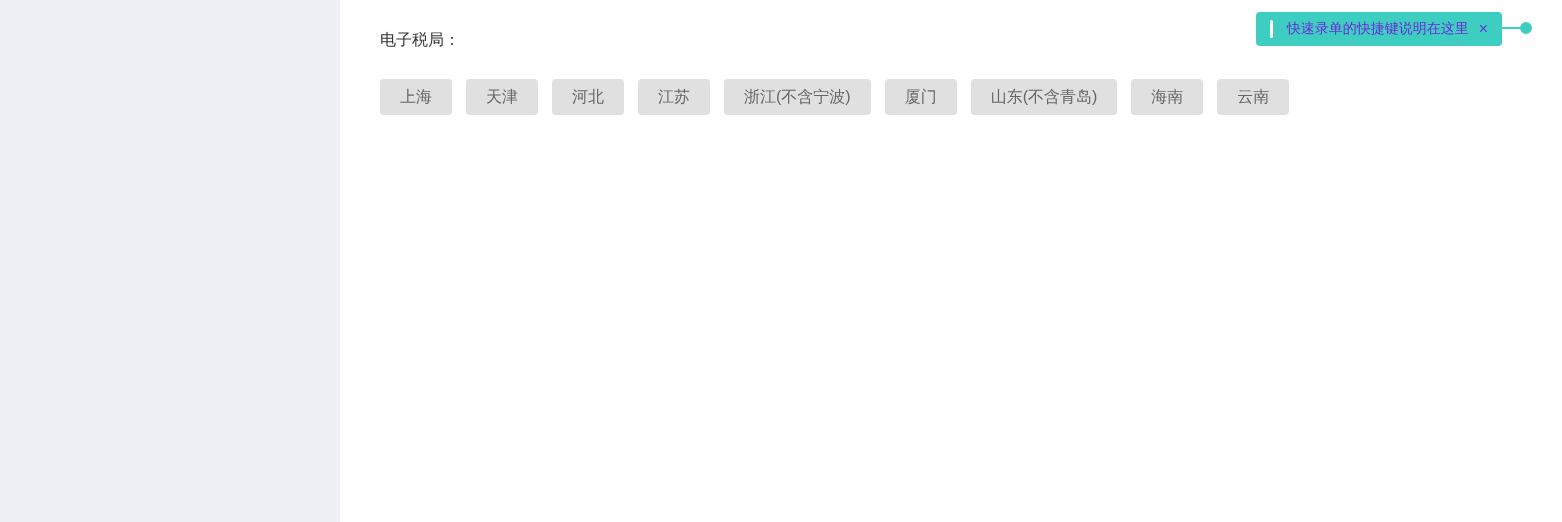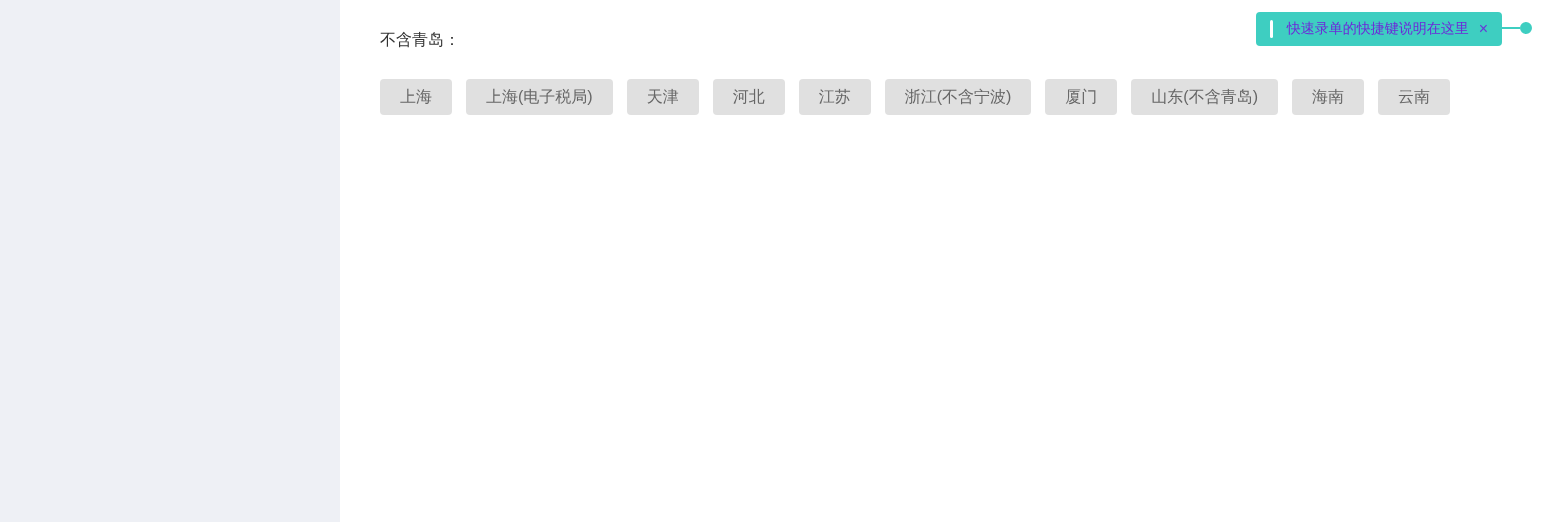--- a/index.html
+++ b/index.html
@@ -114,25 +114,24 @@
       height: 2px;
       background: #3ecec1;
     }
   </style>
 </head>
 <body>
 
 <div class="left-panel"></div>
 
 <div class="main-content">
-  <div class="page-title">不含青岛：</div>
+  <div class="page-title">电子税局：</div>
 
   <div class="region-buttons">
   <button class="region-btn">上海</button>
-      <button class="region-btn">上海(电子税局)</button>
       <button class="region-btn">天津</button>
       <button class="region-btn">河北</button>
       <button class="region-btn">江苏</button>
       <button class="region-btn">浙江(不含宁波)</button>
       <button class="region-btn">厦门</button>
       <button class="region-btn">山东(不含青岛)</button>
       <button class="region-btn">海南</button>
       <button class="region-btn">云南</button>
     </div>
 </div>

